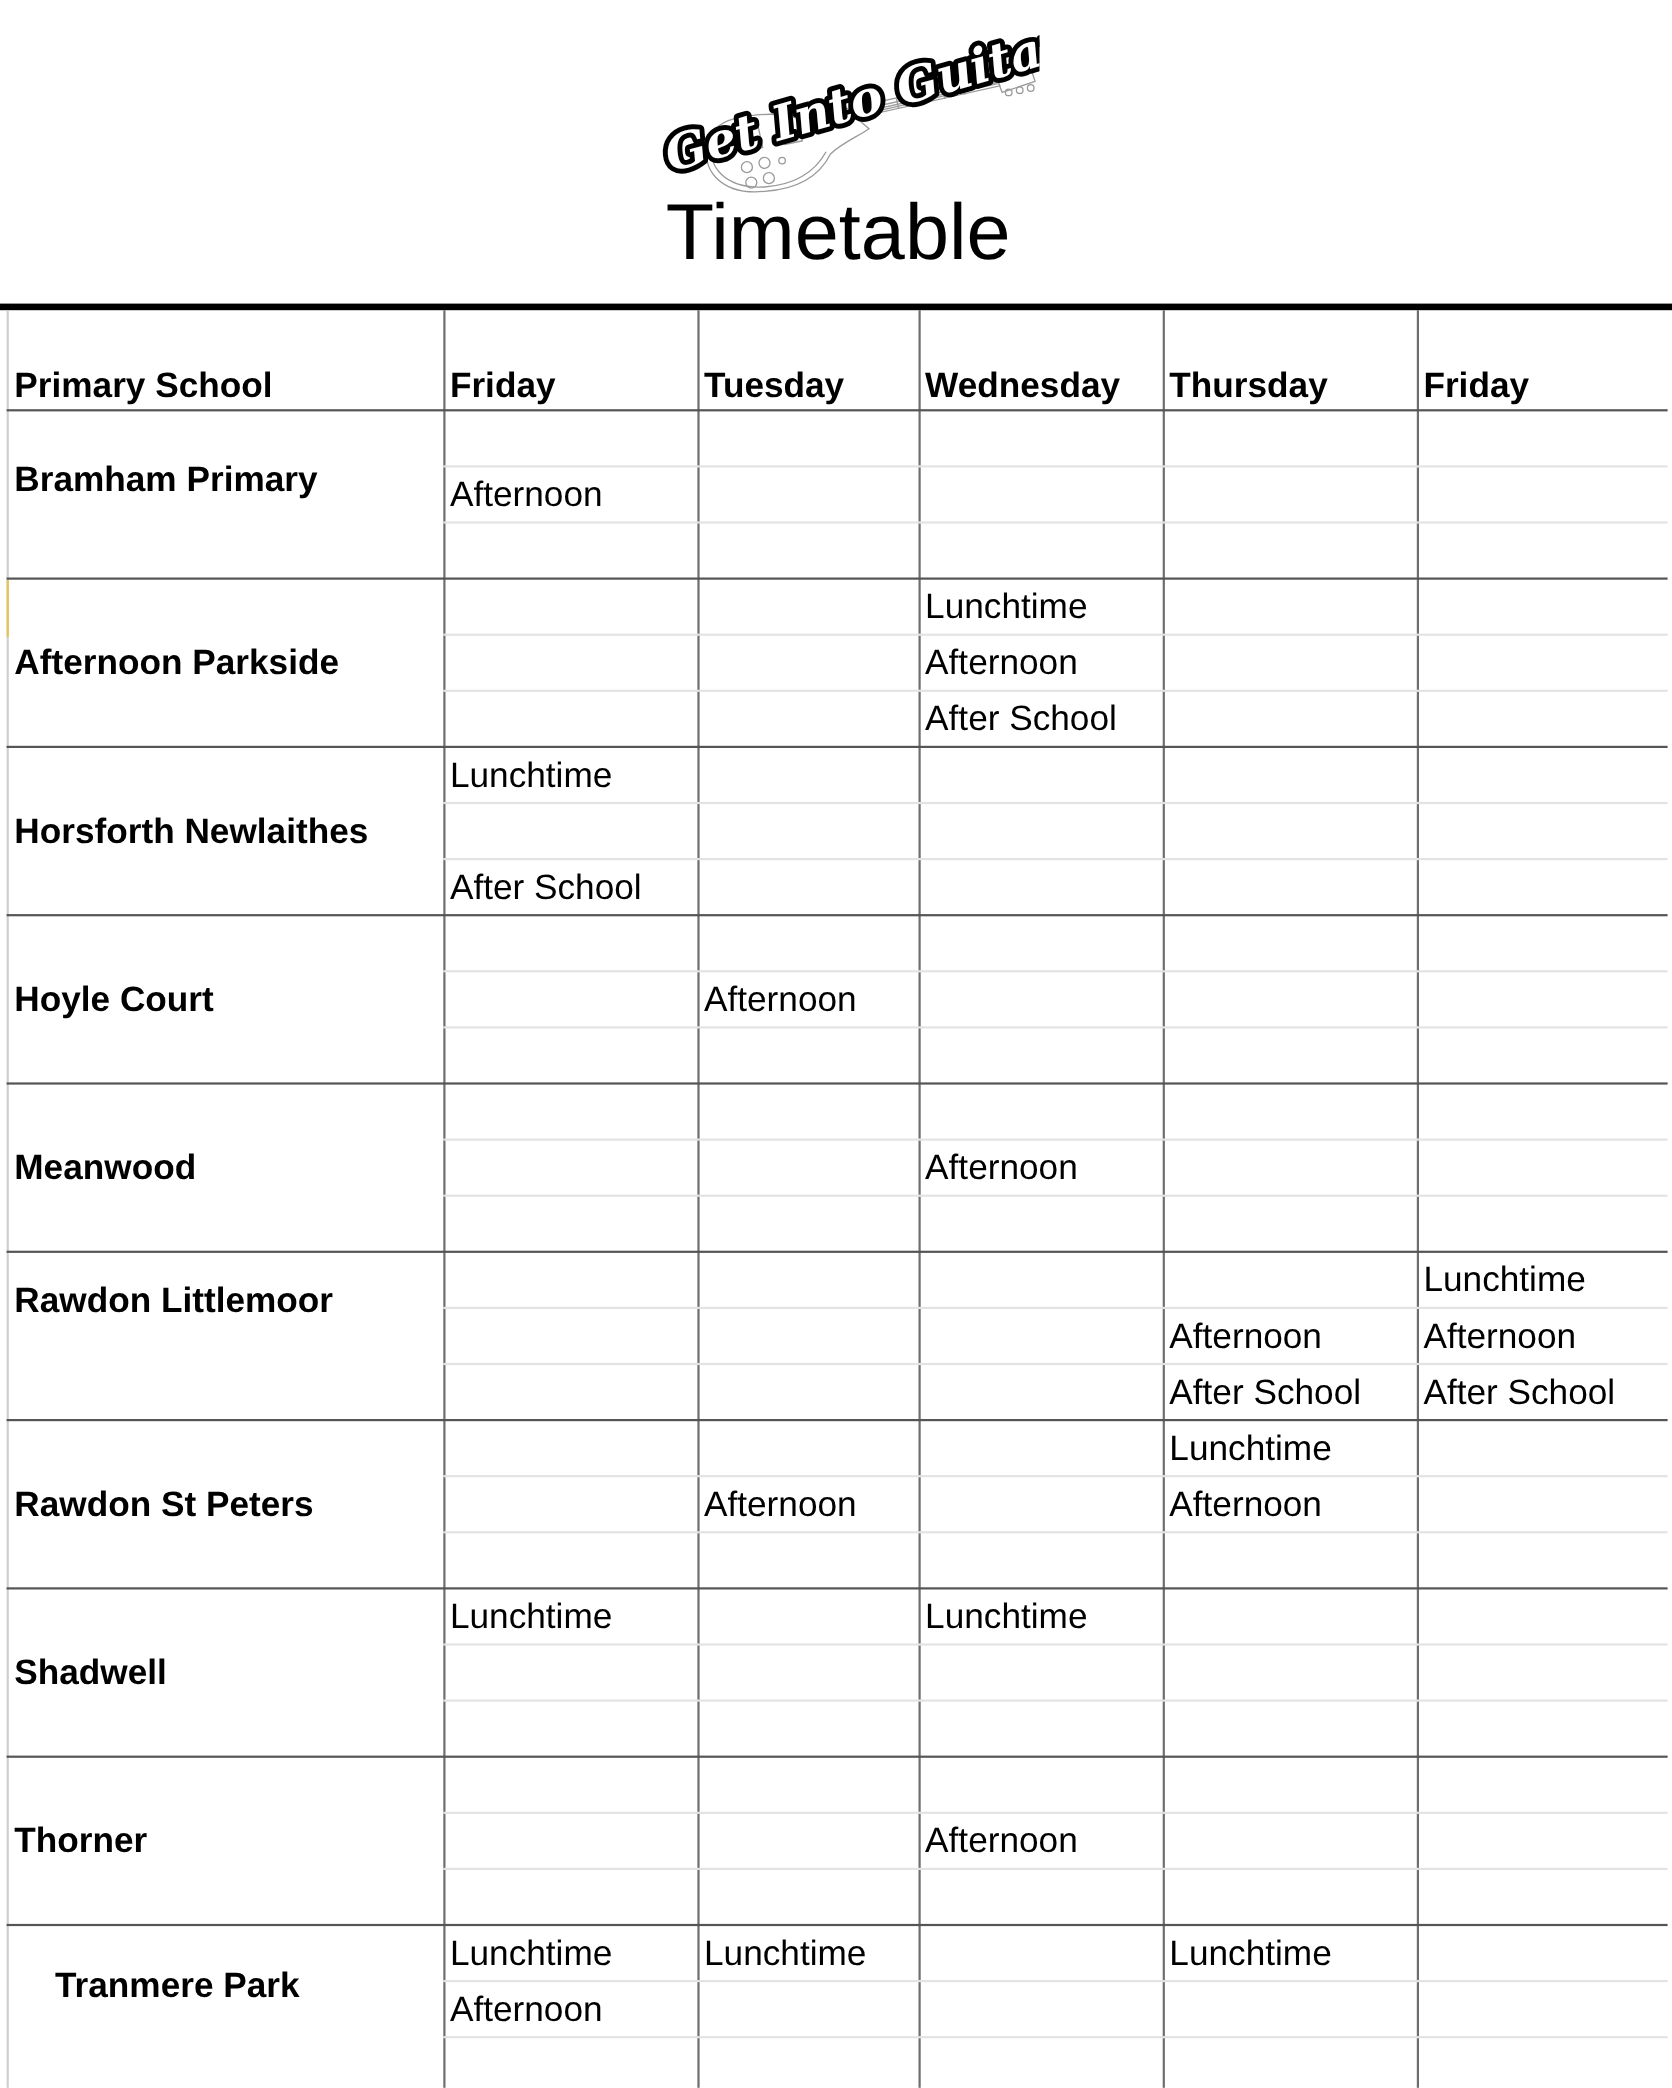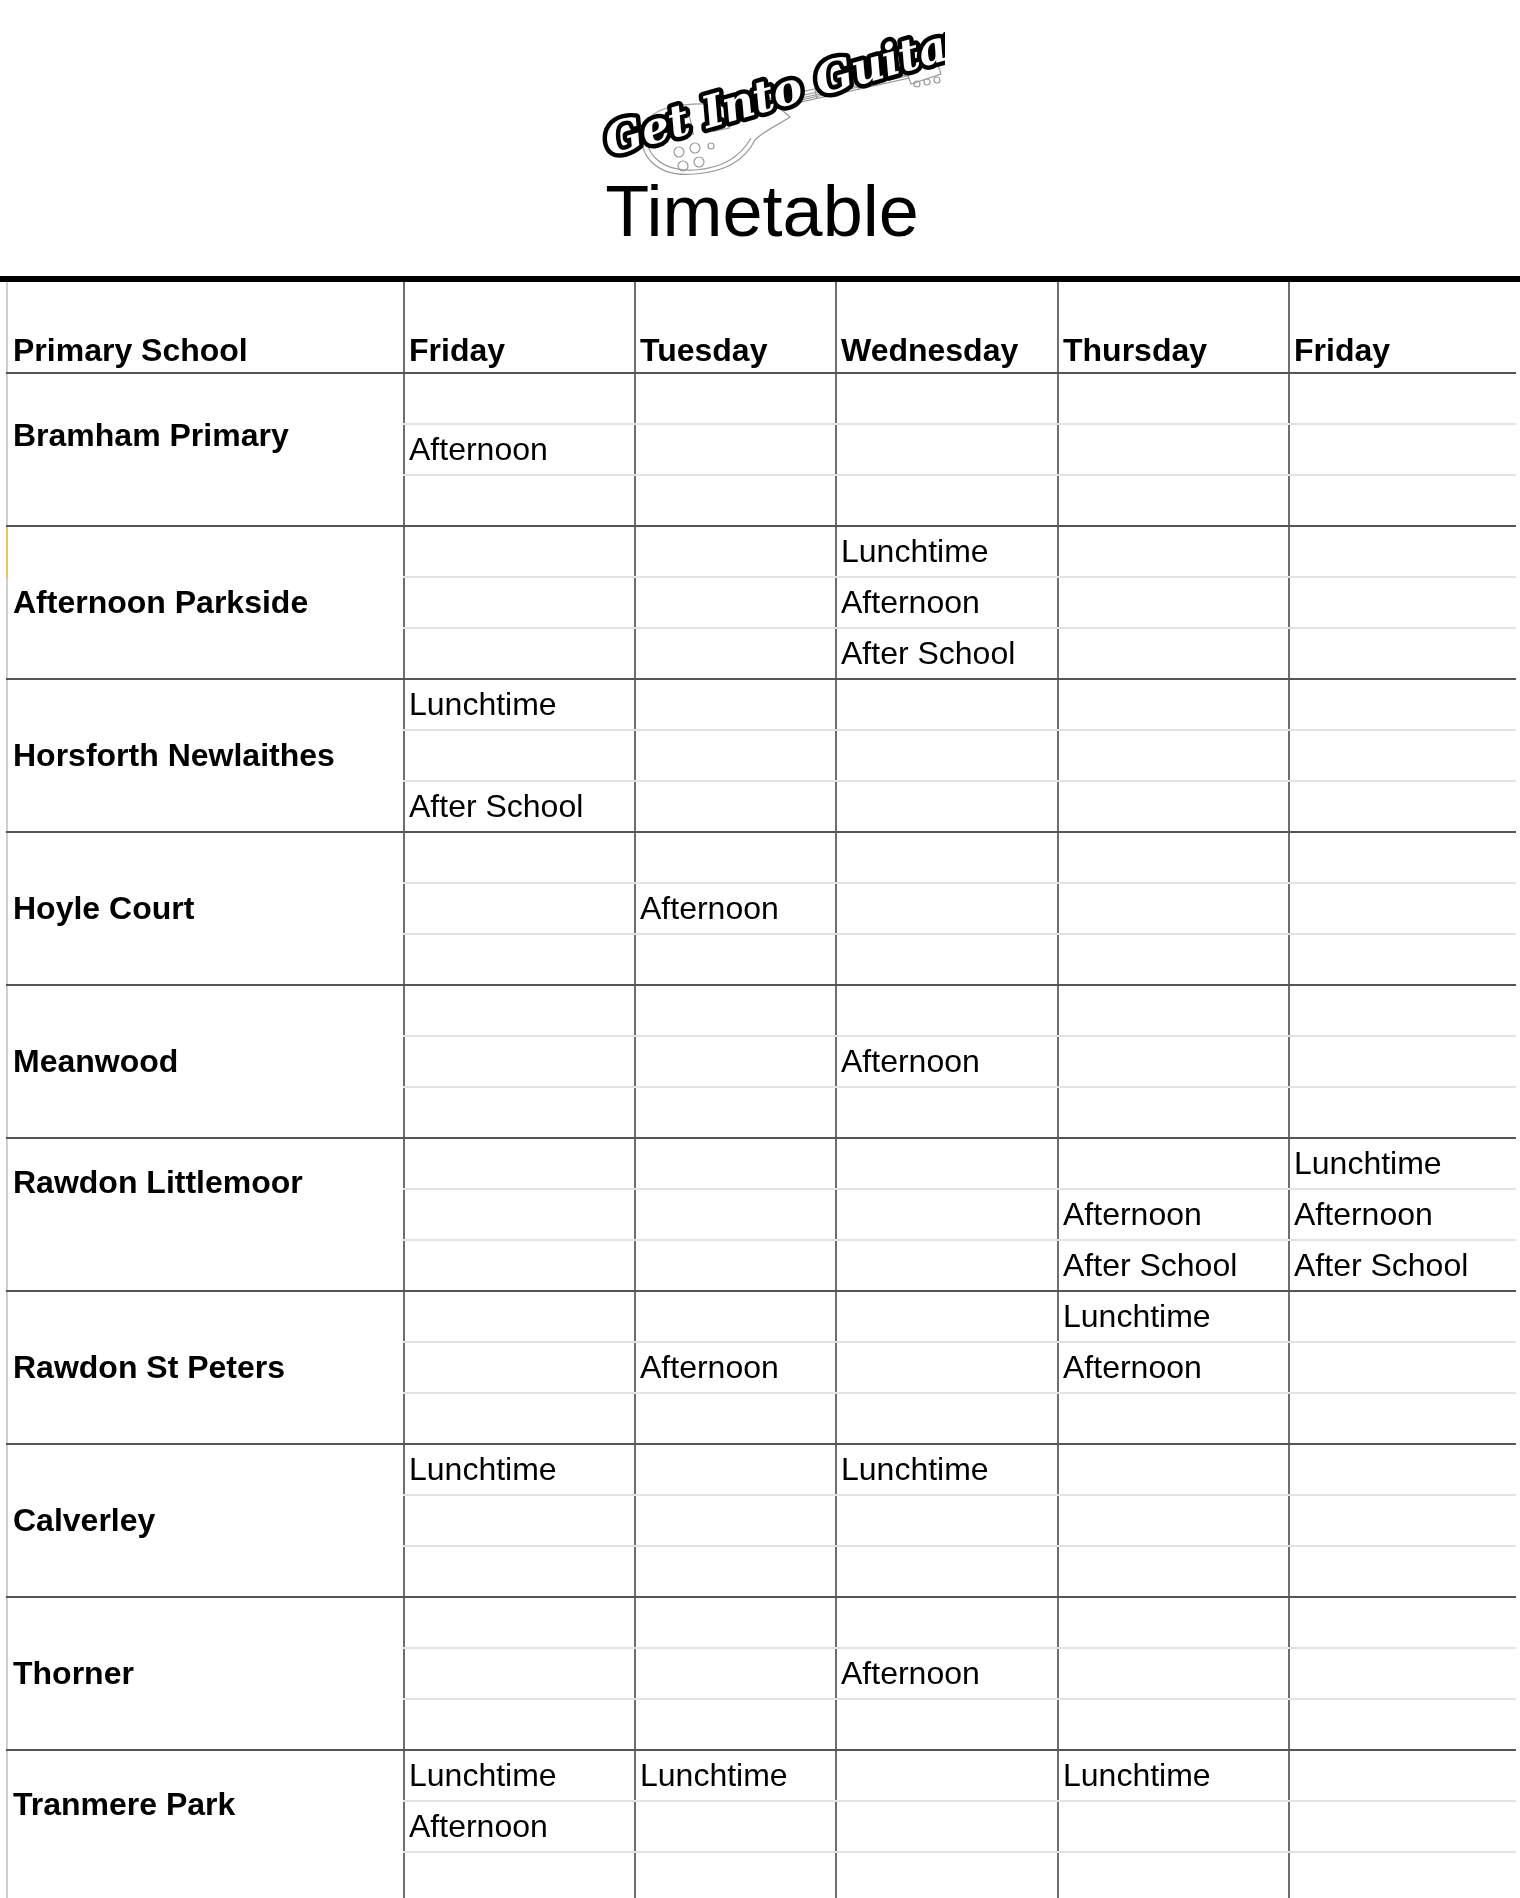--- a/index.html
+++ b/index.html
@@ -237,21 +237,21 @@
       <div class="cell" style="left: 841px; top: 1342px;"></div>
       <div class="cell" style="left: 841px; top: 1393px;"></div>
       <div class="cell" style="left: 1063px; top: 1291px;">Lunchtime</div>
       <div class="cell" style="left: 1063px; top: 1342px;">Afternoon</div>
       <div class="cell" style="left: 1063px; top: 1393px;"></div>
       <div class="cell" style="left: 1294px; top: 1291px;"></div>
       <div class="cell" style="left: 1294px; top: 1342px;"></div>
       <div class="cell" style="left: 1294px; top: 1393px;"></div>
     </div>
     <div>
-      <div class="school" style="top: 1495px;">Calverley</div>
+      <div class="school" style="top: 1495px;">Shadwell</div>
       <div class="cell" style="left: 409px; top: 1444px;">Lunchtime</div>
       <div class="cell" style="left: 409px; top: 1495px;"></div>
       <div class="cell" style="left: 409px; top: 1546px;"></div>
       <div class="cell" style="left: 640px; top: 1444px;"></div>
       <div class="cell" style="left: 640px; top: 1495px;"></div>
       <div class="cell" style="left: 640px; top: 1546px;"></div>
       <div class="cell" style="left: 841px; top: 1444px;">Lunchtime</div>
       <div class="cell" style="left: 841px; top: 1495px;"></div>
       <div class="cell" style="left: 841px; top: 1546px;"></div>
       <div class="cell" style="left: 1063px; top: 1444px;"></div>
@@ -273,21 +273,21 @@
       <div class="cell" style="left: 841px; top: 1648px;">Afternoon</div>
       <div class="cell" style="left: 841px; top: 1699px;"></div>
       <div class="cell" style="left: 1063px; top: 1597px;"></div>
       <div class="cell" style="left: 1063px; top: 1648px;"></div>
       <div class="cell" style="left: 1063px; top: 1699px;"></div>
       <div class="cell" style="left: 1294px; top: 1597px;"></div>
       <div class="cell" style="left: 1294px; top: 1648px;"></div>
       <div class="cell" style="left: 1294px; top: 1699px;"></div>
     </div>
     <div>
-      <div class="school" style="top: 1779px;">Tranmere Park</div>
+      <div class="school" style="top: 1779px; margin-left: 37px;">Tranmere Park</div>
       <div class="cell" style="left: 409px; top: 1750px;">Lunchtime</div>
       <div class="cell" style="left: 409px; top: 1801px;">Afternoon</div>
       <div class="cell" style="left: 409px; top: 1852px;"></div>
       <div class="cell" style="left: 640px; top: 1750px;">Lunchtime</div>
       <div class="cell" style="left: 640px; top: 1801px;"></div>
       <div class="cell" style="left: 640px; top: 1852px;"></div>
       <div class="cell" style="left: 841px; top: 1750px;"></div>
       <div class="cell" style="left: 841px; top: 1801px;"></div>
       <div class="cell" style="left: 841px; top: 1852px;"></div>
       <div class="cell" style="left: 1063px; top: 1750px;">Lunchtime</div>

